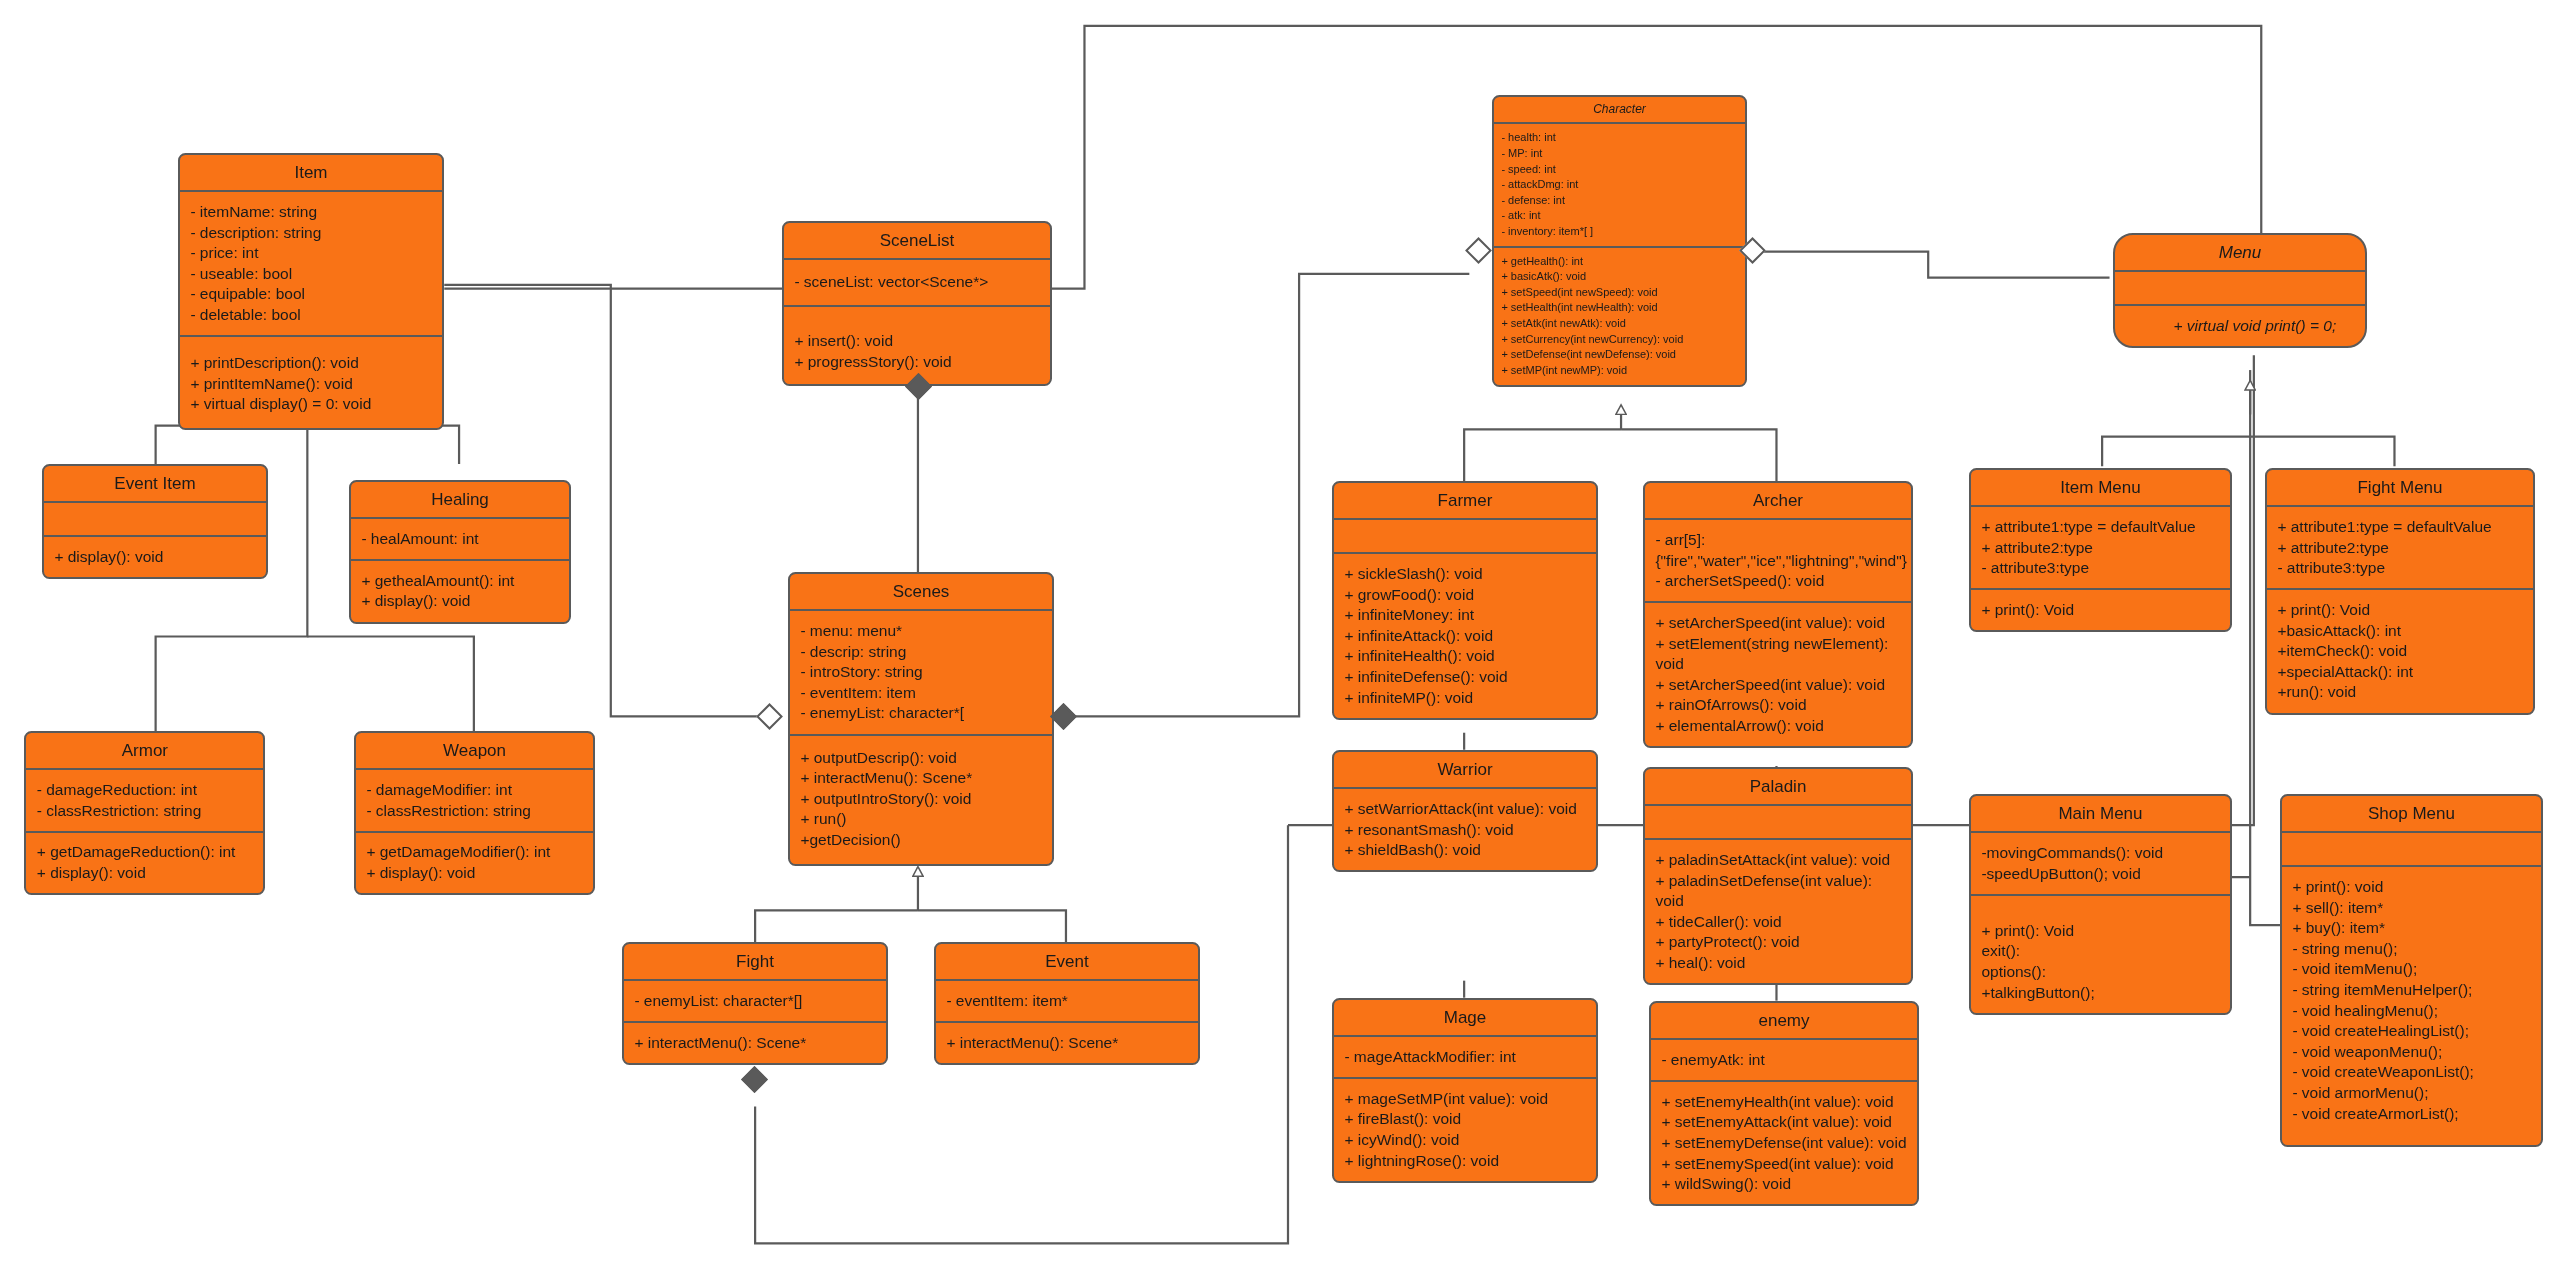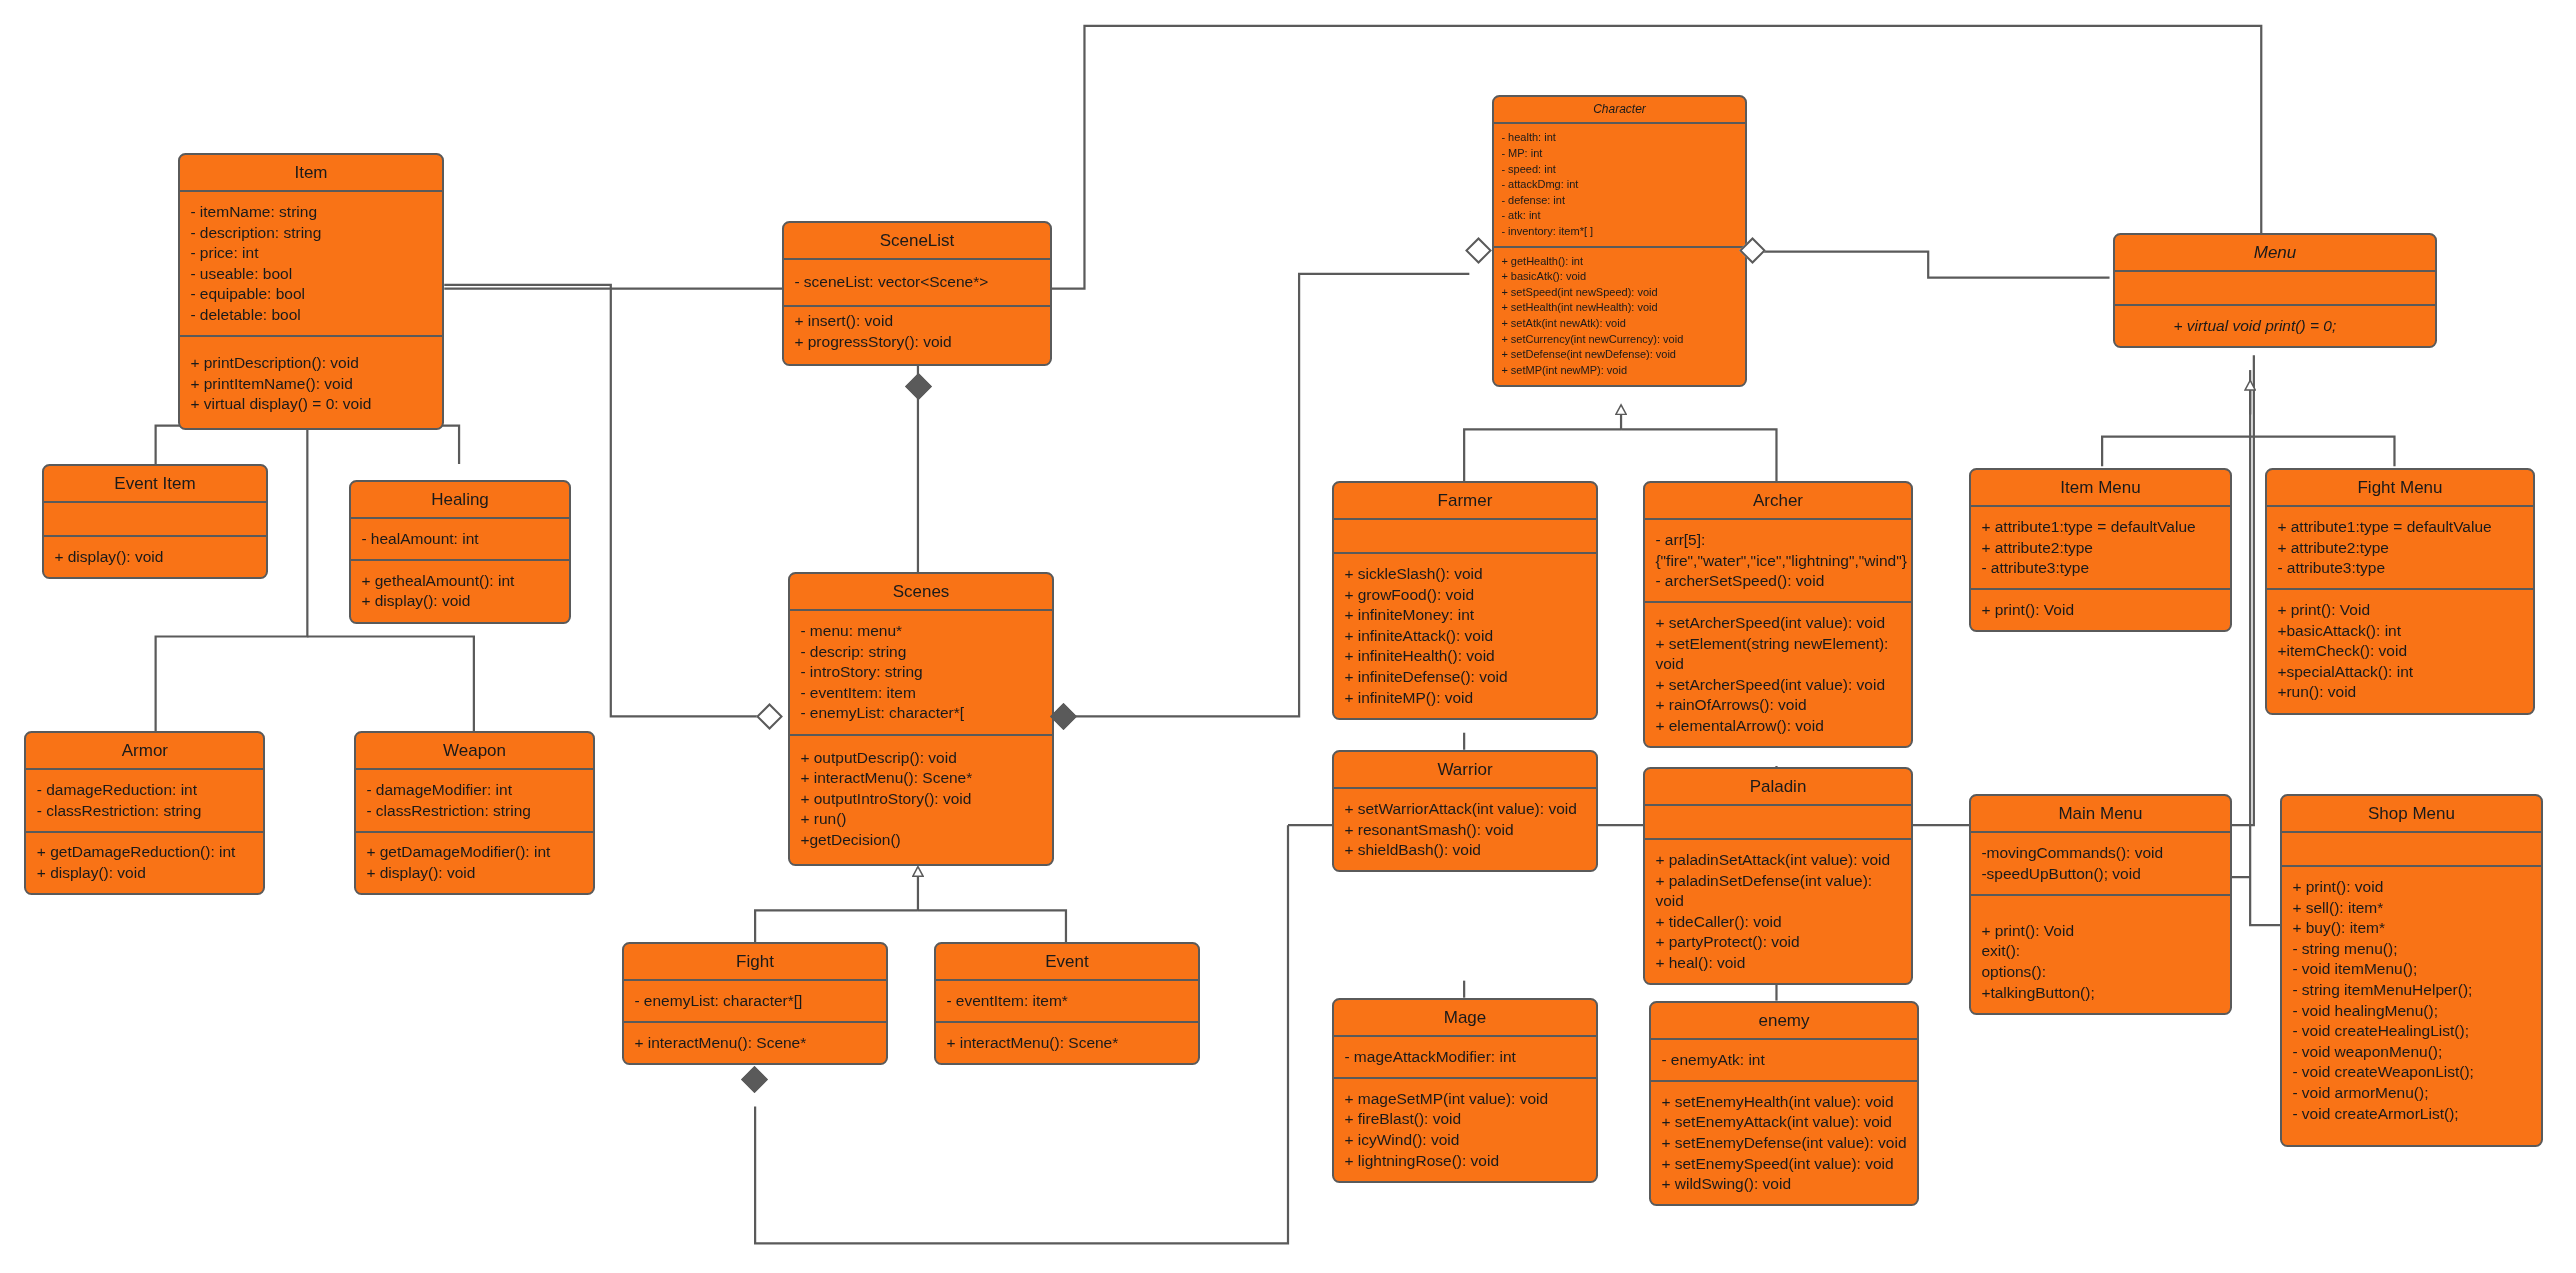--- a/index.html
+++ b/index.html
@@ -214,21 +214,21 @@
       <div class="uml-row">+ getDamageModifier(): int</div>
       <div class="uml-row">+ display(): void</div>
     </div>
   </div>
 
   <div class="uml-class" style="left:782px; top:221px; width:270px;">
     <div class="uml-title">SceneList</div>
     <div class="uml-compartment divider" style="padding-top:12px;padding-bottom:12px;">
       <div class="uml-row">- sceneList: vector&lt;Scene*&gt;</div>
     </div>
-    <div class="uml-compartment" style="padding-top:4px;padding-bottom:12px;">
+    <div class="uml-compartment" style="padding-top:24px;padding-bottom:12px;">
       <div class="uml-row">+ insert(): void</div>
       <div class="uml-row">+ progressStory(): void</div>
     </div>
   </div>
 
   <div class="uml-class" style="left:788px; top:572px; width:266px;">
     <div class="uml-title">Scenes</div>
     <div class="uml-compartment divider">
       <div class="uml-row">- menu: menu*</div>
       <div class="uml-row">- descrip: string</div>
@@ -359,21 +359,21 @@
     </div>
     <div class="uml-compartment">
       <div class="uml-row">+ setEnemyHealth(int value): void</div>
       <div class="uml-row">+ setEnemyAttack(int value): void</div>
       <div class="uml-row">+ setEnemyDefense(int value): void</div>
       <div class="uml-row">+ setEnemySpeed(int value): void</div>
       <div class="uml-row">+ wildSwing(): void</div>
     </div>
   </div>
 
-  <div class="uml-class" style="left:2113px; top:233px; width:324px;">
+  <div class="uml-class" style="left:2113px; top:233px; width:254px;border-radius:20px;">
     <div class="uml-title abstract">Menu</div>
     <div class="uml-compartment divider empty"></div>
     <div class="uml-compartment italic">
       <div class="uml-row">+ virtual void print() = 0;</div>
     </div>
   </div>
 
   <div class="uml-class" style="left:1969px; top:468px; width:263px;">
     <div class="uml-title">Item Menu</div>
     <div class="uml-compartment divider">

